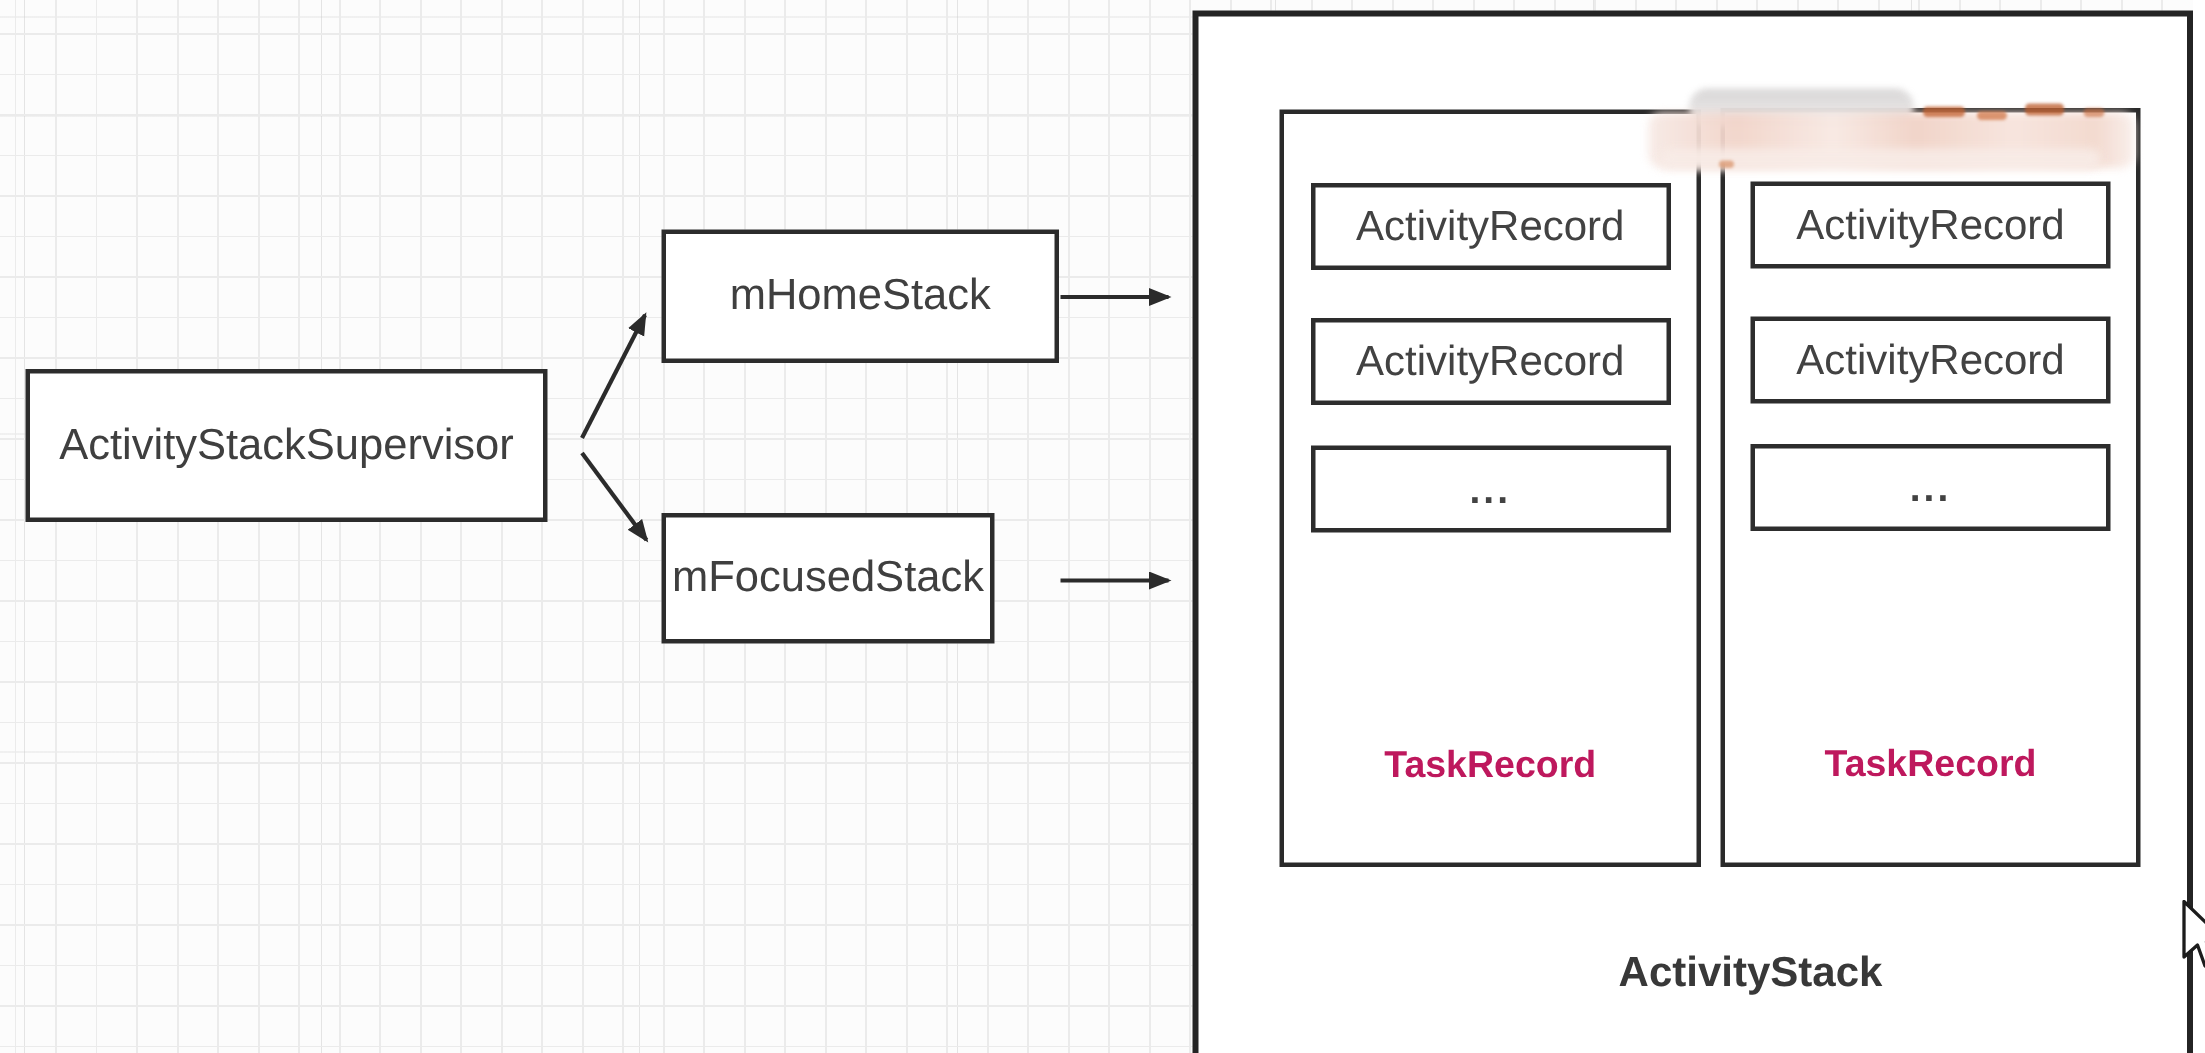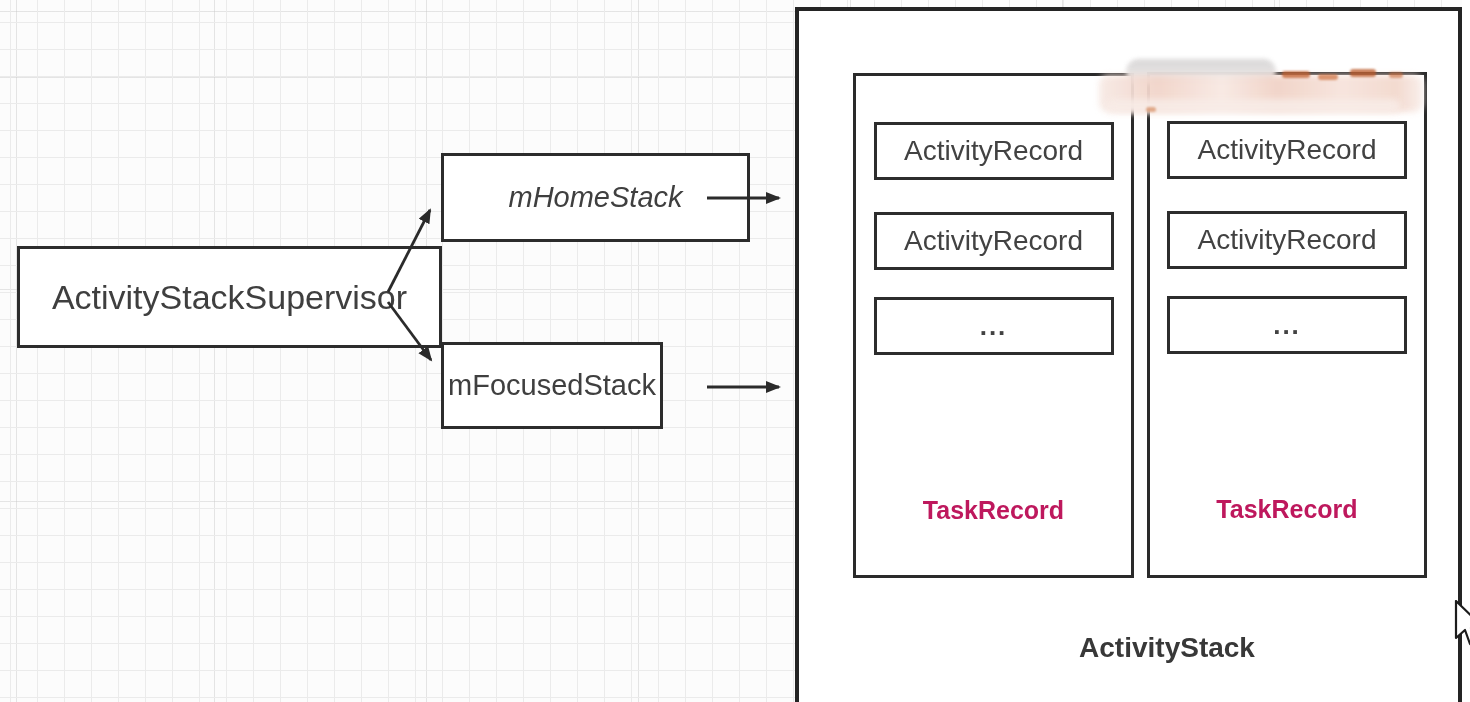--- a/index.html
+++ b/index.html
@@ -14,22 +14,22 @@
       repeating-linear-gradient(to bottom, rgba(200,200,200,.45) 0 1px, transparent 1px 212px);
     background-position:10px 0, 0 22px, 214px 0, 0 77px;
   }
   .node{
     position:absolute;box-sizing:border-box;background:#fff;
     border:3px solid #2c2c2c;color:#3f3f3f;
     display:flex;align-items:center;justify-content:center;
     z-index:3;
   }
   .node-label{white-space:nowrap;}
-  #supervisor{left:17px;top:246px;width:425px;height:102px;font-size:34px;}
-  #home-stack{left:441px;top:153px;width:309px;height:89px;font-size:29px;font-style:italic;}
+  #supervisor{left:17px;top:246px;width:348px;height:102px;font-size:29px;}
+  #home-stack{left:441px;top:153px;width:265px;height:89px;font-size:29px;}
   #focused-stack{left:441px;top:342px;width:222px;height:87px;font-size:29px;}
 
   #activity-stack{
     position:absolute;left:795px;top:7px;width:667px;height:700px;
     box-sizing:border-box;background:#fff;border:4px solid #242424;z-index:2;
   }
   .right-strip{position:absolute;left:1462px;top:0;width:8px;height:702px;background:#fff;z-index:2;}
 
   .task{
     position:absolute;box-sizing:border-box;background:#fff;

